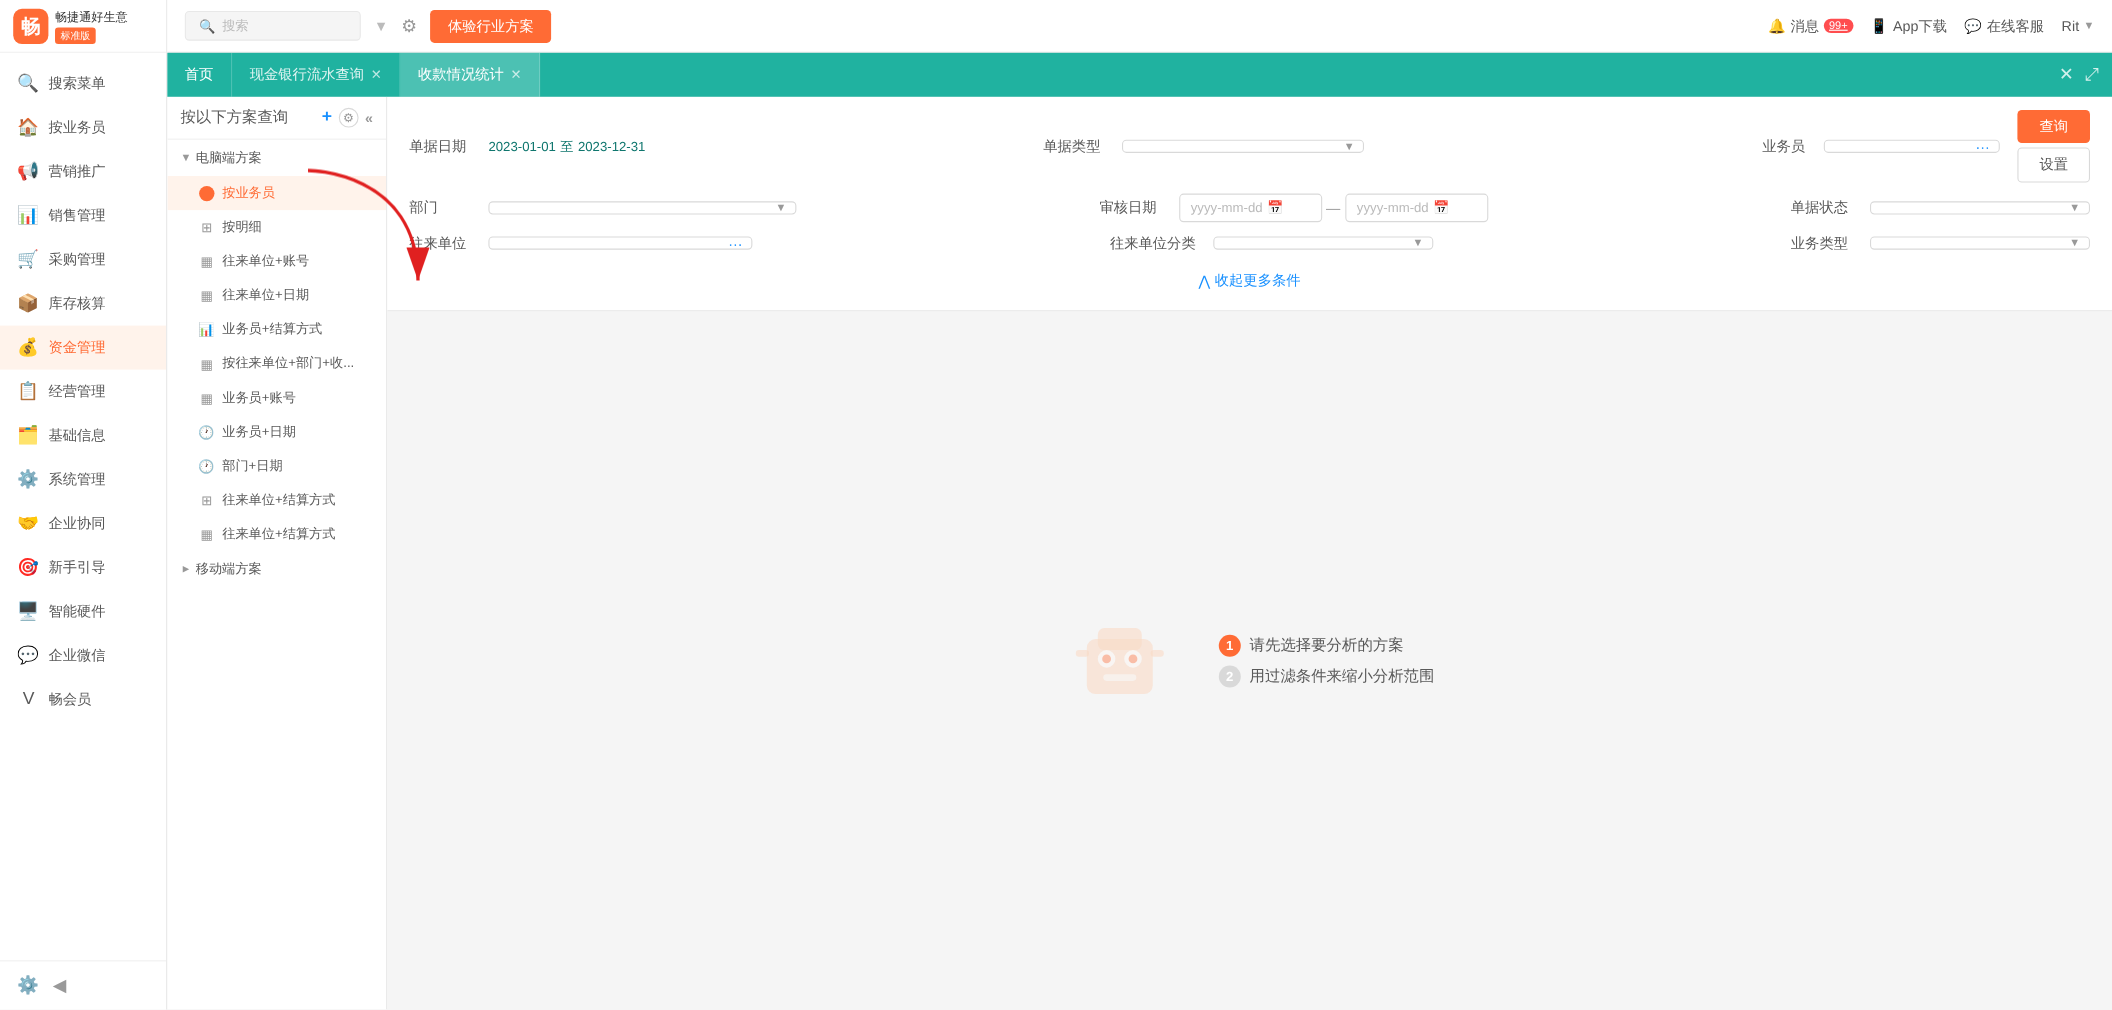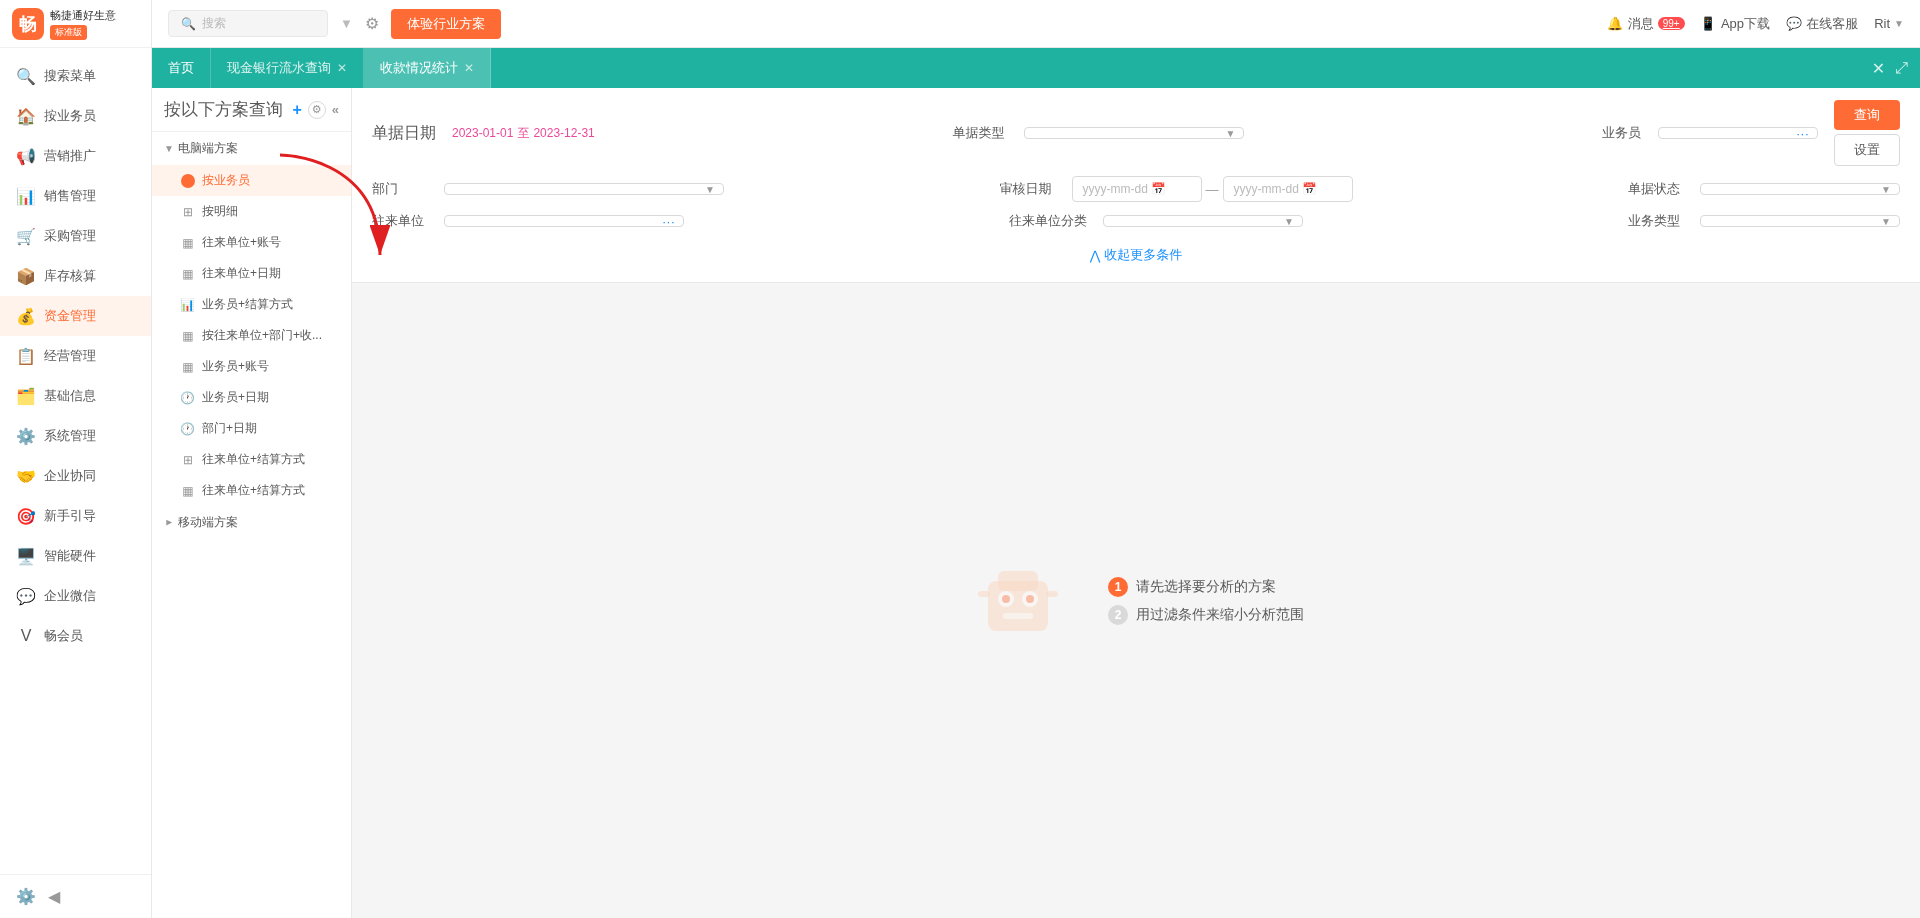--- a/index.html
+++ b/index.html
@@ -61,21 +61,21 @@
     
     .right-panel { flex: 1; display: flex; flex-direction: column; background: #f5f5f5; overflow: hidden; }
 
     
     .filter-area { background: #fff; padding: 12px 20px; border-bottom: 1px solid #e8e8e8; }
     .filter-row { display: flex; align-items: center; gap: 16px; margin-bottom: 10px; }
     .filter-row:last-child { margin-bottom: 0; }
     .filter-date-options { display: flex; align-items: center; gap: 4px; }
     .date-btn { padding: 3px 8px; font-size: 12px; border: 1px solid #d9d9d9; border-radius: 3px; cursor: pointer; color: #595959; background: #fff; }
     .date-btn.active { background: #ff6b35; color: #fff; border-color: #ff6b35; }
-    .date-range { display: flex; align-items: center; gap: 4px; font-size: 12px; color: #ec4899; text-align: right; }
+    .date-range { display: flex; align-items: center; gap: 4px; font-size: 12px; color: #0f766e; text-align: right; }
     .filter-select-wrapper { position: relative; display: inline-flex; align-items: center; border: 1px solid #d9d9d9; border-radius: 4px; padding: 5px 28px 5px 10px; background: #fff; min-width: 200px; cursor: pointer; }
     .filter-select-wrapper .chevron { position: absolute; right: 8px; color: #999; font-size: 10px; }
     .filter-date-input { border: 1px solid #d9d9d9; border-radius: 4px; padding: 5px 10px; font-size: 12px; color: #999; width: 130px; display: flex; align-items: center; gap: 4px; }
     .date-separator { color: #999; }
     .query-btn { background: #ff6b35; color: #fff; border: none; border-radius: 4px; padding: 6px 20px; font-size: 13px; cursor: pointer; }
     .settings-btn { border: 1px solid #d9d9d9; background: #fff; border-radius: 4px; padding: 6px 16px; font-size: 13px; cursor: pointer; color: #595959; }
     .collapse-btn { display: flex; align-items: center; justify-content: center; padding: 6px 0; color: #1890ff; font-size: 13px; cursor: pointer; gap: 4px; margin-top: 4px; }
 
     
     .data-area { flex: 1; display: flex; flex-direction: column; align-items: center; justify-content: center; padding: 20px; }
@@ -214,21 +214,21 @@
       <span class="tabs-window-btn">✕</span>
       <span class="tabs-window-btn">⤢</span>
     </div>
   </div>
 
 
   <div class="content">
 
     <div class="left-panel">
       <div class="left-panel-header">
-        <span style="font-size:17px;color:#595959;flex:1;">按以下方案查询</span>
+        <span style="font-size:14px;color:#595959;flex:1;">按以下方案查询</span>
         <div class="left-panel-actions">
           <span class="left-panel-action" style="color:#1890ff;font-size:16px;font-weight:bold;">+</span>
           <span class="left-panel-action" style="border:1px solid #d9d9d9;border-radius:50%;width:18px;height:18px;display:flex;align-items:center;justify-content:center;font-size:11px;">⚙</span>
           <span class="left-panel-action" style="font-size:13px;font-weight:bold;">«</span>
         </div>
       </div>
 
       <div class="scheme-group">
         <div class="scheme-group-header">
           <span class="arrow">▼</span>
@@ -289,21 +289,21 @@
           <span>移动端方案</span>
         </div>
       </div>
     </div>
 
     <div class="right-panel">
 
       <div class="filter-area">
 
         <div class="filter-row">
-          <span style="color:#595959;font-size:16px;min-width:56px;">单据日期</span>
+          <span style="color:#595959;font-size:13px;min-width:56px;">单据日期</span>
           <div class="date-range">
             <span>2023-01-01</span>
             <span>至</span>
             <span>2023-12-31</span>
           </div>
           <div style="flex:1;"></div>
           <span style="color:#595959;font-size:13px;min-width:56px;">单据类型</span>
           <div class="filter-select-wrapper" style="min-width:220px;">
             <span style="color:#bbb;font-size:13px;flex:1;"></span>
             <span class="chevron">▼</span>

